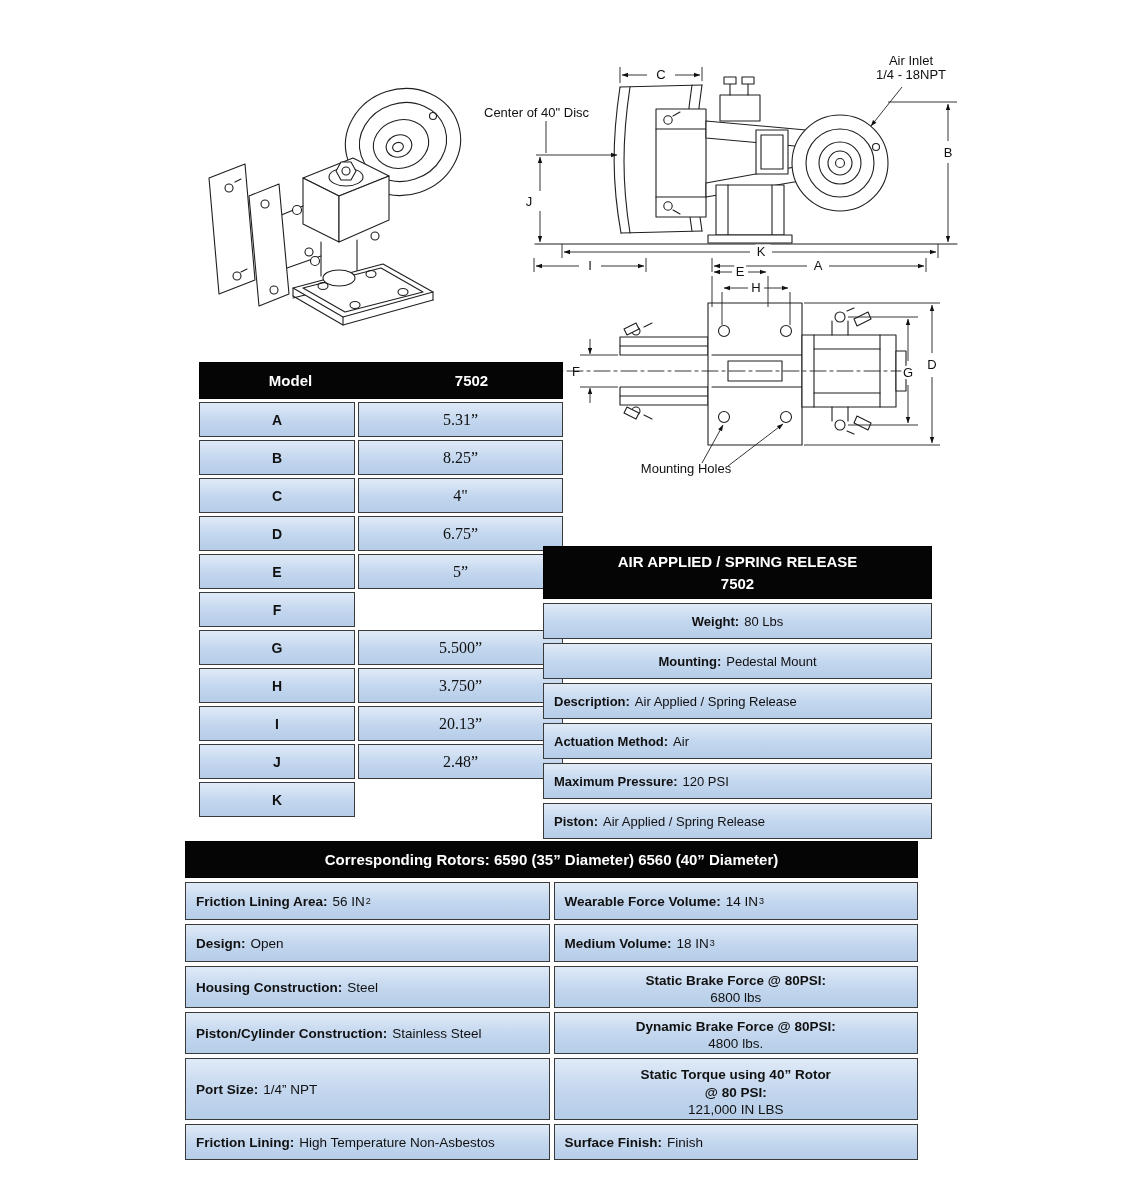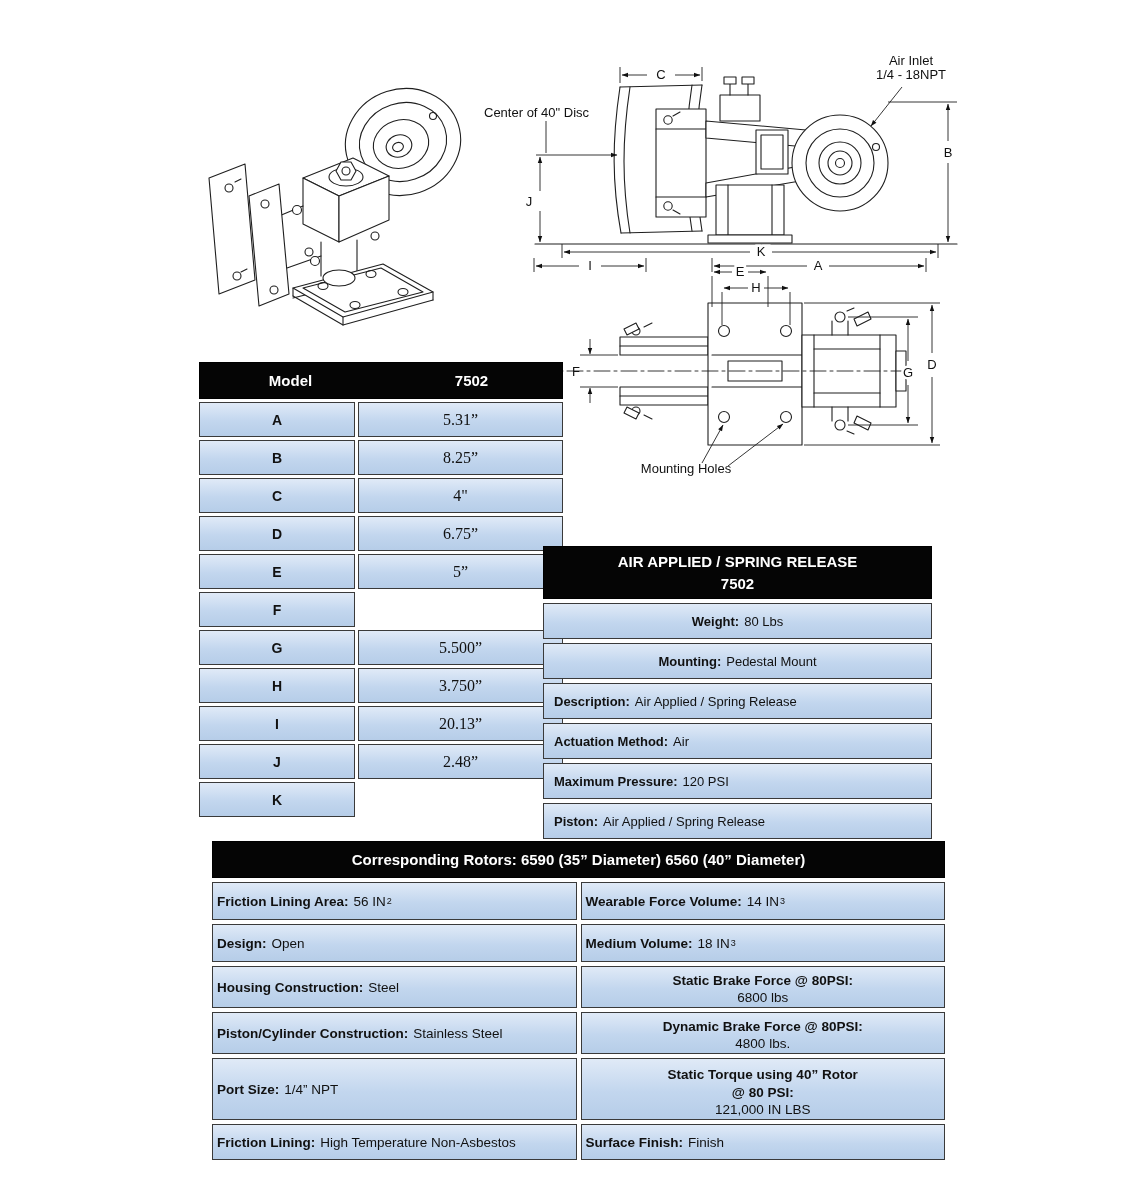--- a/index.html
+++ b/index.html
@@ -62,21 +62,21 @@
   .rotor-head { height: 37px; font-size: 15px; }
   .rotor-grid {
     display: grid;
     grid-template-columns: 1fr 1fr;
     grid-template-rows: 38px 38px 42px 42px 62px 36px;
     gap: 4px;
     margin-top: 4px;
   }
   .rcell {
     display: flex; align-items: center;
-    padding: 0 4px;
+    padding: 0 10px;
     font-size: 13.5px;
   }
   .rcell sup { font-size: 9px; vertical-align: super; margin-left: 1px; }
   .rcell.stack {
     flex-direction: column; justify-content: flex-end;
     text-align: center; padding: 0 4px; line-height: 1.3;
   }
   .rcell.stack .lbl, .rcell.stack .val { display: block; margin-left: 0; }
 
   
@@ -411,21 +411,21 @@
     <div class="cellblue spec-row">
       <span class="lbl">Maximum Pressure:</span>
       <span class="val">120 PSI</span>
     </div>
     <div class="cellblue spec-row">
       <span class="lbl">Piston:</span>
       <span class="val">Air Applied / Spring Release</span>
     </div>
   </div>
 
-  <div class="abs rotor-table" style="left:212px; top:841px;">
+  <div class="abs rotor-table" style="left:185px; top:841px;">
     <div class="tbl-header rotor-head">Corresponding Rotors: 6590 (35” Diameter) 6560 (40” Diameter)</div>
     <div class="rotor-grid">
 
       <div class="cellblue rcell">
         <span class="lbl">Friction Lining Area:</span>
         <span class="val">56 IN</span>
           <sup>2</sup>
       </div>
       <div class="cellblue rcell">
         <span class="lbl">Wearable Force Volume:</span>

